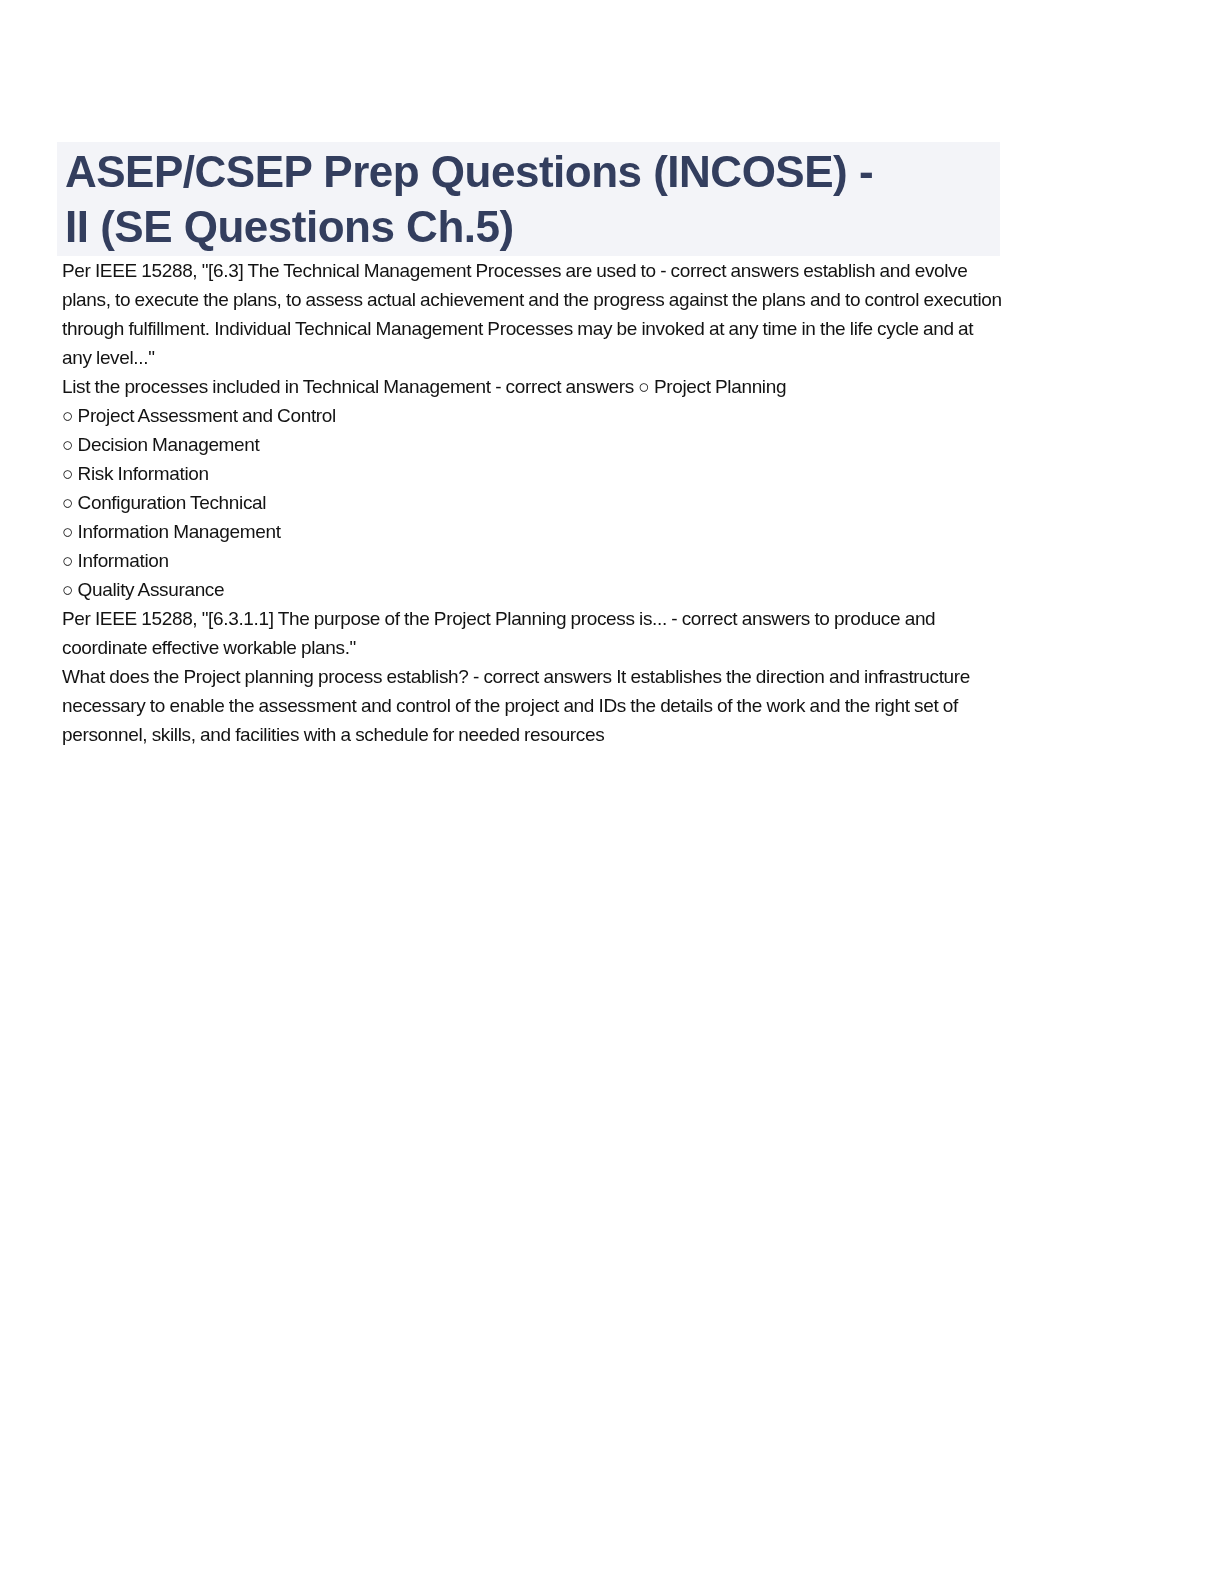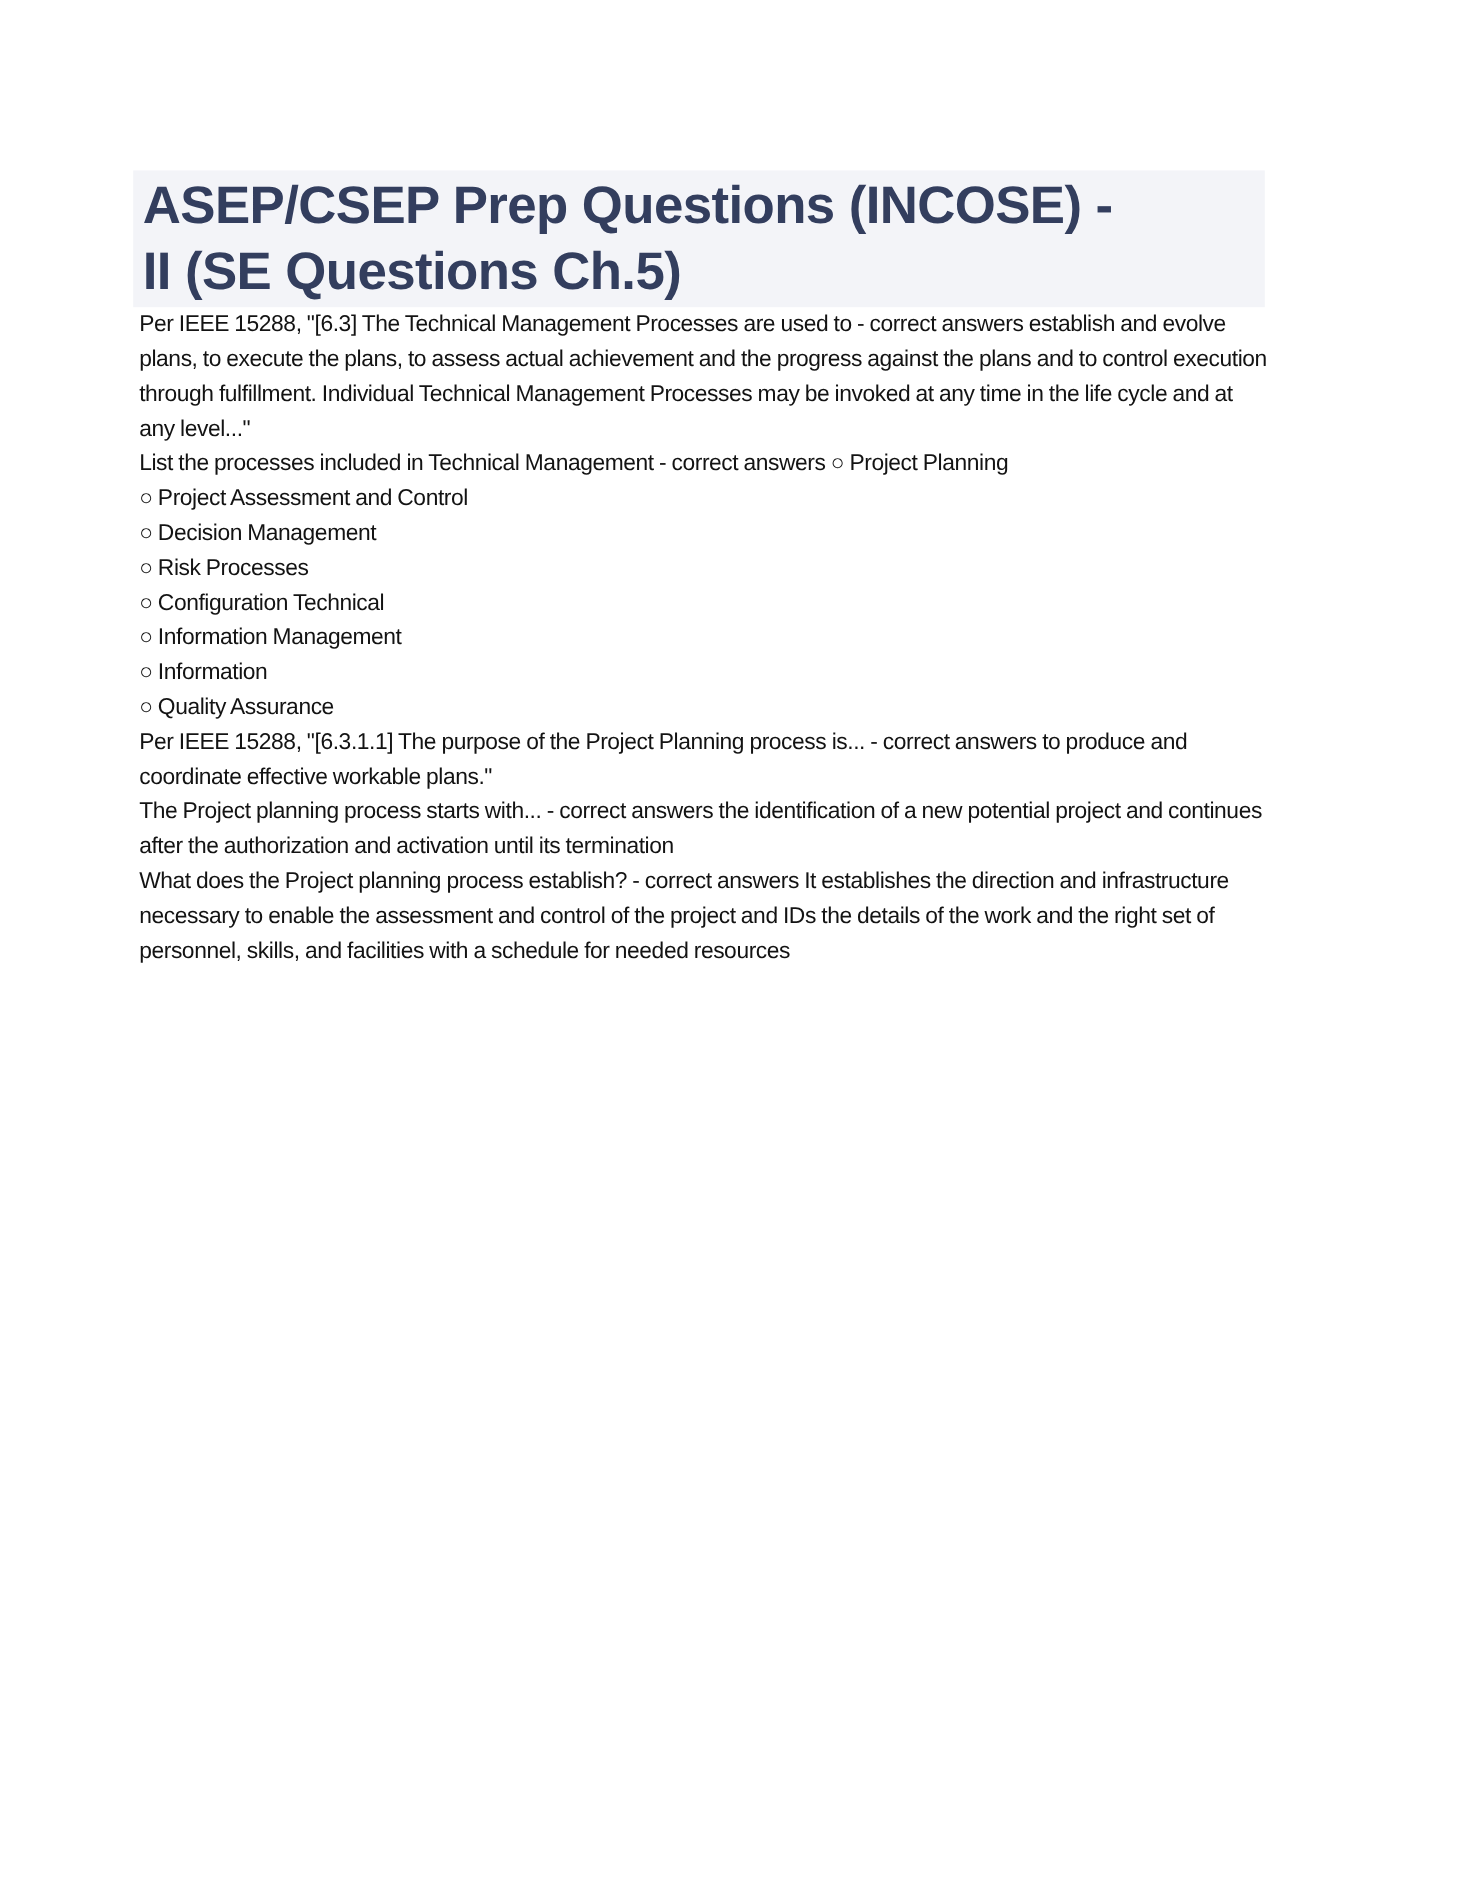--- a/index.html
+++ b/index.html
@@ -10,21 +10,21 @@
   .page {
     position: relative;
     width: 1224px;
     height: 1584px;
     background: #ffffff;
     overflow: hidden;
     font-family: "Liberation Sans", sans-serif;
     color: #111111;
   }
   .content {
-    padding: 0 142px 0 116px;
+    padding: 0 142px 0 62px;
   }
   .title-block {
     margin-top: 142px;
     margin-left: -5px;
     width: 943px;
     box-sizing: border-box;
     padding: 2px 8px 2px 8px;
     background: #f3f4f8;
   }
   .title-line {
@@ -63,31 +63,30 @@
     </h1>
 
     <p class="para mt-first">Per IEEE 15288, "[6.3] The Technical Management Processes are used to - correct answers establish and evolve plans, to execute the plans, to assess actual achievement and the progress against the plans and to control execution through fulfillment. Individual Technical Management Processes may be invoked at any time in the life cycle and at any level..."</p>
 
     <p class="para mt-intro">List the processes included in Technical Management - correct answers ○ Project Planning</p>
 
     <p class="para mt-item">○ Project Assessment and Control</p>
 
     <p class="para mt-item">○ Decision Management</p>
 
-    <p class="para mt-item">○ Risk Processes</p>
+    <p class="para mt-item">○ Risk Information</p>
 
     <p class="para mt-item">○ Configuration Technical</p>
 
     <p class="para mt-item">○ Information Management</p>
 
     <p class="para mt-item">○ Information</p>
 
     <p class="para mt-item">○ Quality Assurance</p>
 
     <p class="para mt-block">Per IEEE 15288, "[6.3.1.1] The purpose of the Project Planning process is... - correct answers to produce and coordinate effective workable plans."</p>
 
-    <p class="para mt-block2">The Project planning process starts with... - correct answers the identification of a new potential project and continues after the authorization and activation until its termination</p>
 
     <p class="para mt-block">What does the Project planning process establish? - correct answers It establishes the direction and infrastructure necessary to enable the assessment and control of the project and IDs the details of the work and the right set of personnel, skills, and facilities with a schedule for needed resources</p>
 
 
   </div>
 </div>
 
 </body></html>

